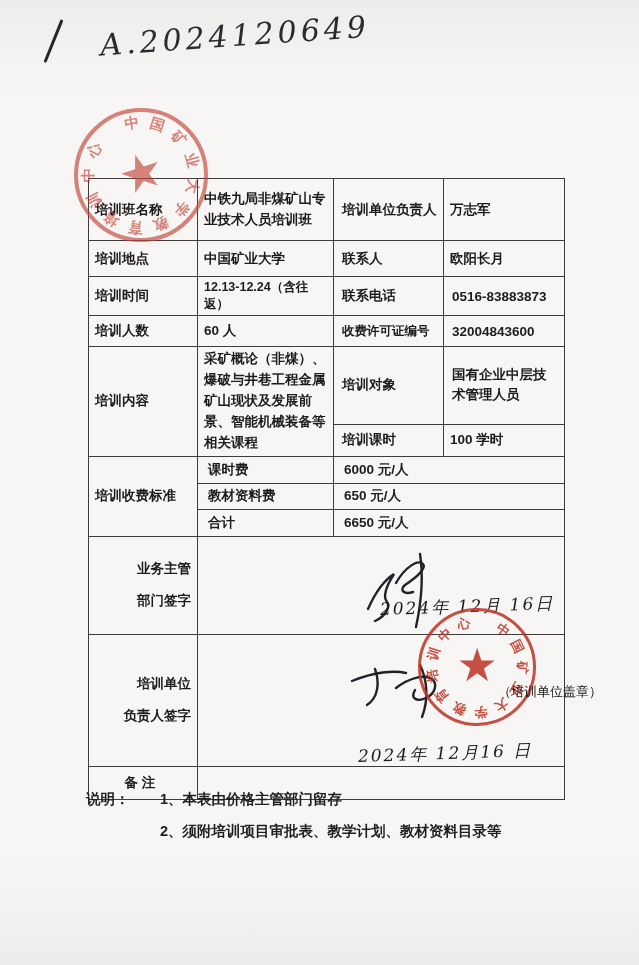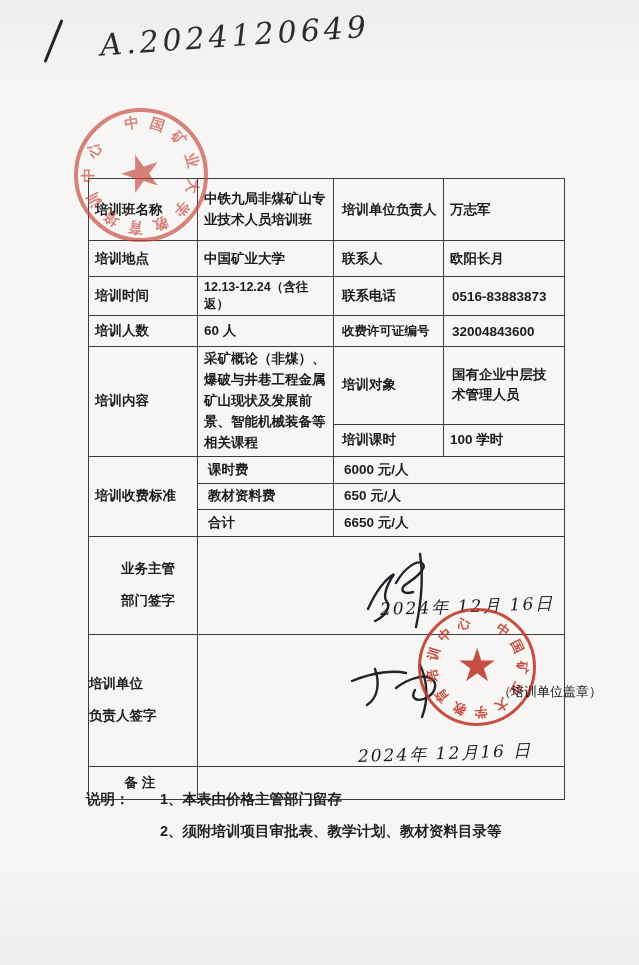--- a/index.html
+++ b/index.html
@@ -155,35 +155,35 @@
     </tr>
     <tr style="height:26px">
       <td class="lbl" style="padding-left:10px">教材资料费</td>
       <td class="val-left" colspan="2" style="padding-left:10px">650 元/人</td>
     </tr>
     <tr style="height:27px">
       <td class="lbl" style="padding-left:10px">合计</td>
       <td class="val-left" colspan="2" style="padding-left:10px">6650 元/人</td>
     </tr>
     <tr style="height:98px">
-      <td class="lbl two-line" style="text-align:center; padding-left:16px">
+      <td class="lbl two-line" style="text-align:right; padding-left:16px">
         <span>业务主管</span><br>
         <span>部门签字</span>
       </td>
       <td class="sign-cell" colspan="3">
         <svg class="sig-svg" style="left:160px; top:12px" width="90" height="82" viewBox="0 0 90 82" fill="none" stroke="#22222a" stroke-width="2.4" stroke-linecap="round">
           <path d="M10,60 C18,42 28,30 36,25 C29,36 24,47 29,53 C33,59 26,68 17,72"></path>
           <path d="M38,34 C47,18 60,10 65,15 C69,20 56,30 47,36 C41,41 46,46 55,43"></path>
           <path d="M62,5 C65,24 64,50 58,78"></path>
         </svg>
         <span class="hw-date" style="left:182px; top:58px">2024年 12月 16日</span>
       </td>
     </tr>
     <tr style="height:132px">
-      <td class="lbl two-line" style="text-align:left; padding-left:0">
+      <td class="lbl two-line" style="text-align:right; padding-left:0">
         <span>培训单位</span><br>
         <span>负责人签字</span>
       </td>
       <td class="sign-cell" colspan="3">
         <svg class="sig-svg" style="left:150px; top:22px" width="104" height="64" viewBox="0 0 104 64" fill="none" stroke="#22222a" stroke-width="2.4" stroke-linecap="round">
           <path d="M4,24 C26,15 46,13 58,16"></path>
           <path d="M27,12 C32,26 30,41 19,48"></path>
           <path d="M48,31 C61,21 76,17 84,22 C90,27 87,37 78,41 C69,45 62,42 67,33"></path>
           <path d="M72,8 C79,22 81,42 74,60"></path>
         </svg>

